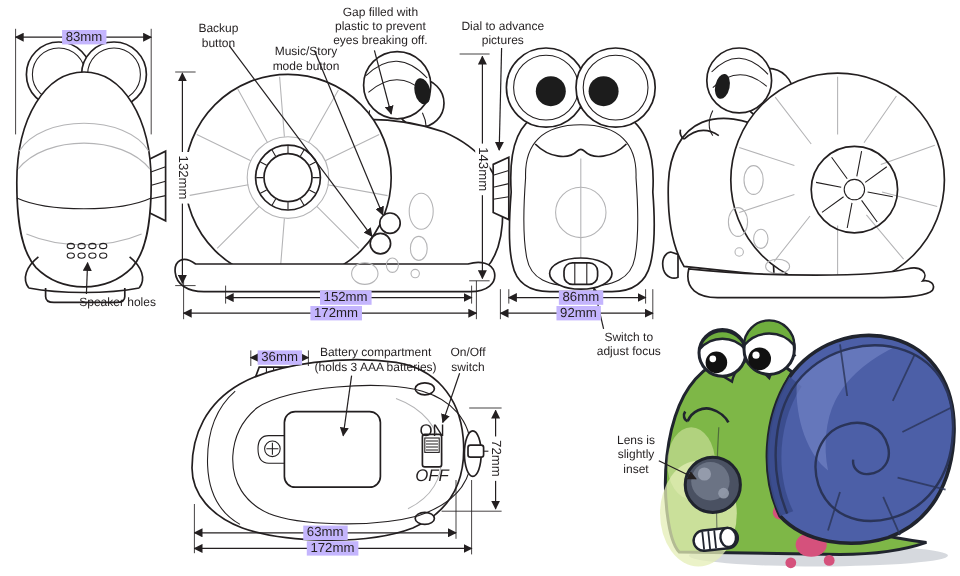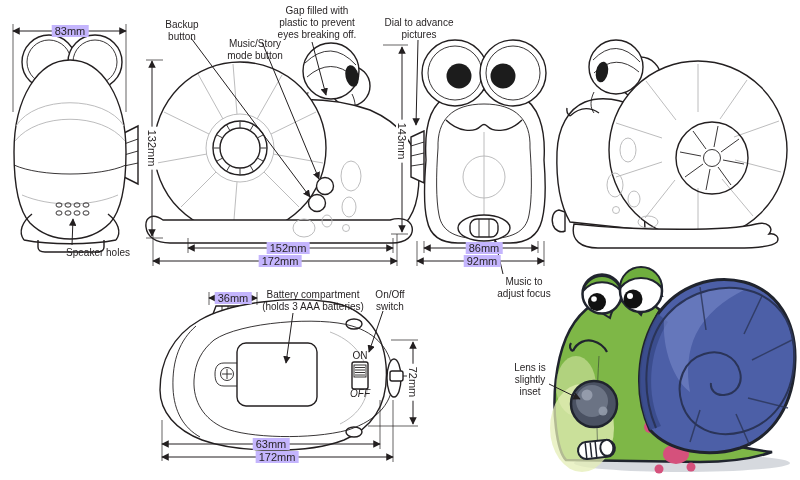--- a/index.html
+++ b/index.html
@@ -4,21 +4,21 @@
 <style>
   html,body{margin:0;padding:0;}
   body{width:800px;height:480px;background:#fff;position:relative;overflow:hidden;
        font-family:"Liberation Sans",sans-serif;color:#231f20;}
   svg.stage{position:absolute;left:0;top:0;width:800px;height:480px;}
   .lbl{position:absolute;font-size:10px;line-height:1.18;text-align:center;color:#231f20;}
   .dim{position:absolute;font-size:11px;color:#231f20;background:#c4b5fd;padding:0 3px;
        transform:translate(-50%,-50%);white-space:nowrap;}
   .dimv{position:absolute;font-size:11px;color:#231f20;background:#fff;padding:3px 0;
        transform:translate(-50%,-50%);writing-mode:vertical-rl;white-space:nowrap;}
-  .onofflbl{position:absolute;font-size:10px;color:#231f20;text-align:center;}
+  .onofflbl{position:absolute;font-size:14px;color:#231f20;text-align:center;}
   
   .o{fill:#fff;stroke:#231f20;stroke-width:1.4;}
   .s{fill:none;stroke:#231f20;stroke-width:1.4;}
   .t{fill:none;stroke:#231f20;stroke-width:.9;}
   .lt{fill:none;stroke:#b4b4b6;stroke-width:.9;}
   .dln{fill:none;stroke:#231f20;stroke-width:1;}
   .ext{fill:none;stroke:#231f20;stroke-width:.7;}
   .ldr{fill:none;stroke:#231f20;stroke-width:1;}
 </style>
 </head>
@@ -224,21 +224,21 @@
     </g>
     <path class="ldr" d="M549,384 L580,399" marker-end="url(#arr)"></path>
   </g>
 </svg>
 
 <div class="lbl" style="left:46px;top:247px;width:72px;margin-left:16px;">Speaker holes</div>
 <div class="lbl" style="left:159px;top:19px;width:46px;">Backup button</div>
 <div class="lbl" style="left:224px;top:15px;width:62px;margin-top:23px;">Music/Story mode button</div>
 <div class="lbl" style="left:274px;top:5px;width:86px;">Gap filled with plastic to prevent eyes breaking off.</div>
 <div class="lbl" style="left:382px;top:17px;width:74px;">Dial to advance pictures</div>
-<div class="lbl" style="left:494px;top:276px;width:60px;">Music to adjust focus</div>
+<div class="lbl" style="left:494px;top:276px;width:60px;">Switch to adjust focus</div>
 <div class="lbl" style="left:257px;top:289px;width:112px;">Battery compartment (holds 3 AAA batteries)</div>
 <div class="lbl" style="left:370px;top:289px;width:40px;">On/Off switch</div>
 <div class="lbl" style="left:510px;top:362px;width:40px;">Lens is slightly inset</div>
 <div class="onofflbl" style="left:349px;top:350px;width:22px;">ON</div>
 <div class="onofflbl" style="left:345px;top:388px;width:30px;font-style:italic;">OFF</div>
 
 <div class="dim" style="left:70px;top:31px;">83mm</div>
 <div class="dimv" style="left:152px;top:148px;">132mm</div>
 <div class="dim" style="left:288px;top:248px;">152mm</div>
 <div class="dim" style="left:280px;top:261px;">172mm</div>

